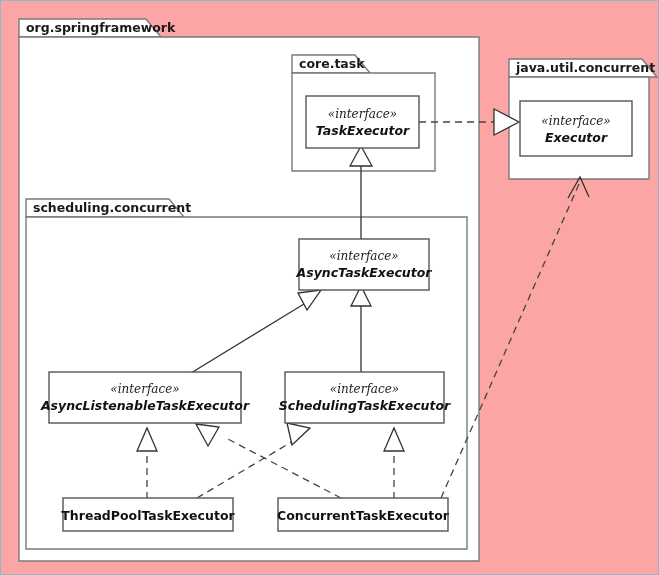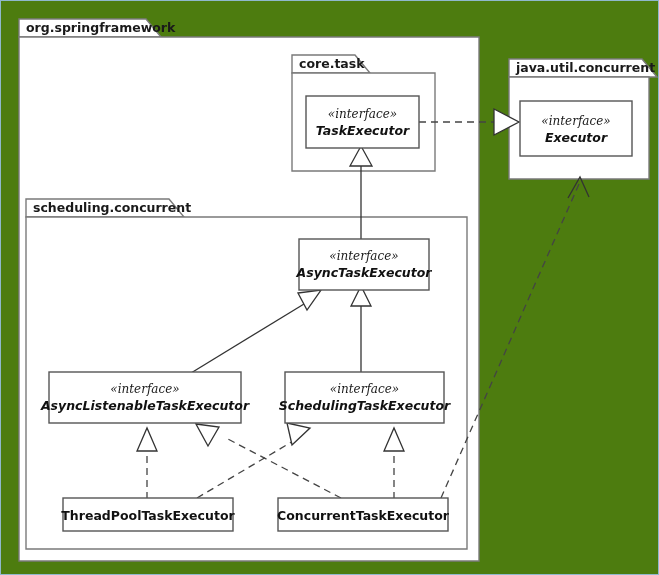--- a/index.html
+++ b/index.html
@@ -4,21 +4,21 @@
 <style>
   html, body {
     margin: 0;
     padding: 0;
     background: #ffffff;
   }
   #canvas {
     position: relative;
     width: 659px;
     height: 575px;
-    background: #4d7c0f;
+    background: #fca5a5;
     box-sizing: border-box;
     border: 1px solid #8fb8cc;
     overflow: hidden;
     font-family: "DejaVu Sans", "Liberation Sans", sans-serif;
   }
   svg.diagram {
     position: absolute;
     left: 0;
     top: 0;
     width: 659px;

